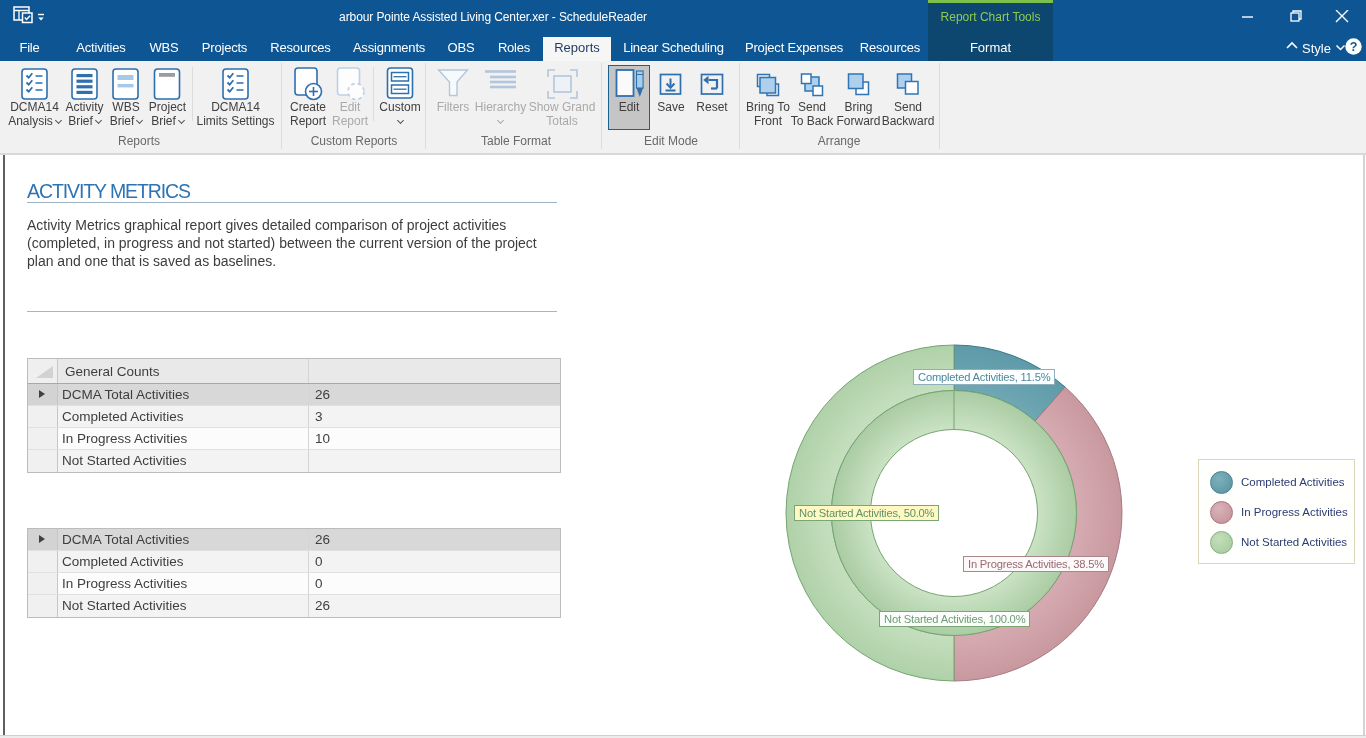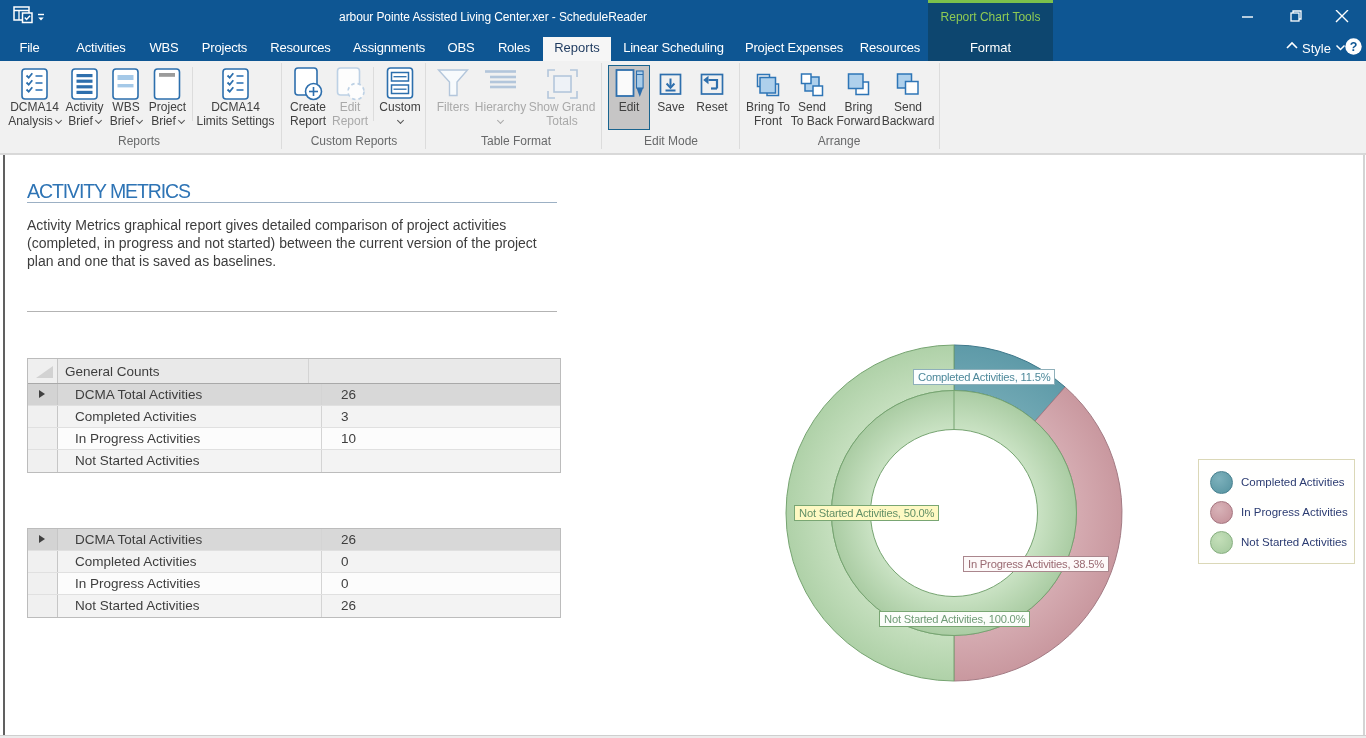--- a/index.html
+++ b/index.html
@@ -44,21 +44,21 @@
 .tbl { position:absolute; left:27px; width:534px; background:#fff; border:1px solid #bcbcbc; }
 .trow { display:flex; width:100%; }
 .c1 { width:30px; background:#f0f0f0; border-right:1px solid #c6c6c6; position:relative; flex:none; }
 .c2 { width:251px; border-right:1px solid #d4d4d4; padding-left:4px; flex:none; }
 .c3 { flex:1; padding-left:6px; }
 .trow { font-size:13.5px; color:#3e3e3e; }
 .hdr { height:25px; line-height:25px; background:#fde047; border-bottom:1px solid #a9a9a9; }
 .hdr .c1 { background:#efefef; }
 .hdr .c2 { background:#e9e9e9; padding-left:7px; }
 .hdr .c3 { background:#e9e9e9; }
-.dr { height:22px; line-height:21px; border-bottom:1px solid #e0e0e0;gap:13px; }
+.dr { height:22px; line-height:21px; border-bottom:1px solid #e0e0e0; }
 .dr:last-child { border-bottom:none; }
 .sel { background:#d8d8d8; }
 .sel .c1 { background:#d3d3d3; }
 .odd { background:#f3f3f3; }
 .evn { background:#fcfcfc; }
 .hdrtri { position:absolute; right:4px; bottom:5px; width:0; height:0; border-left:17px solid transparent; border-bottom:12px solid #d2d2d2; }
 .rowarr { position:absolute; left:11px; top:6px; width:0; height:0; border-left:6px solid #404040; border-top:4.5px solid transparent; border-bottom:4.5px solid transparent; }
 
 
 .clabel { position:absolute; height:16px; line-height:14px; letter-spacing:-0.2px; font-size:11.2px; background:#fdfefd; border:1px solid; padding:0 4px; white-space:nowrap; }

